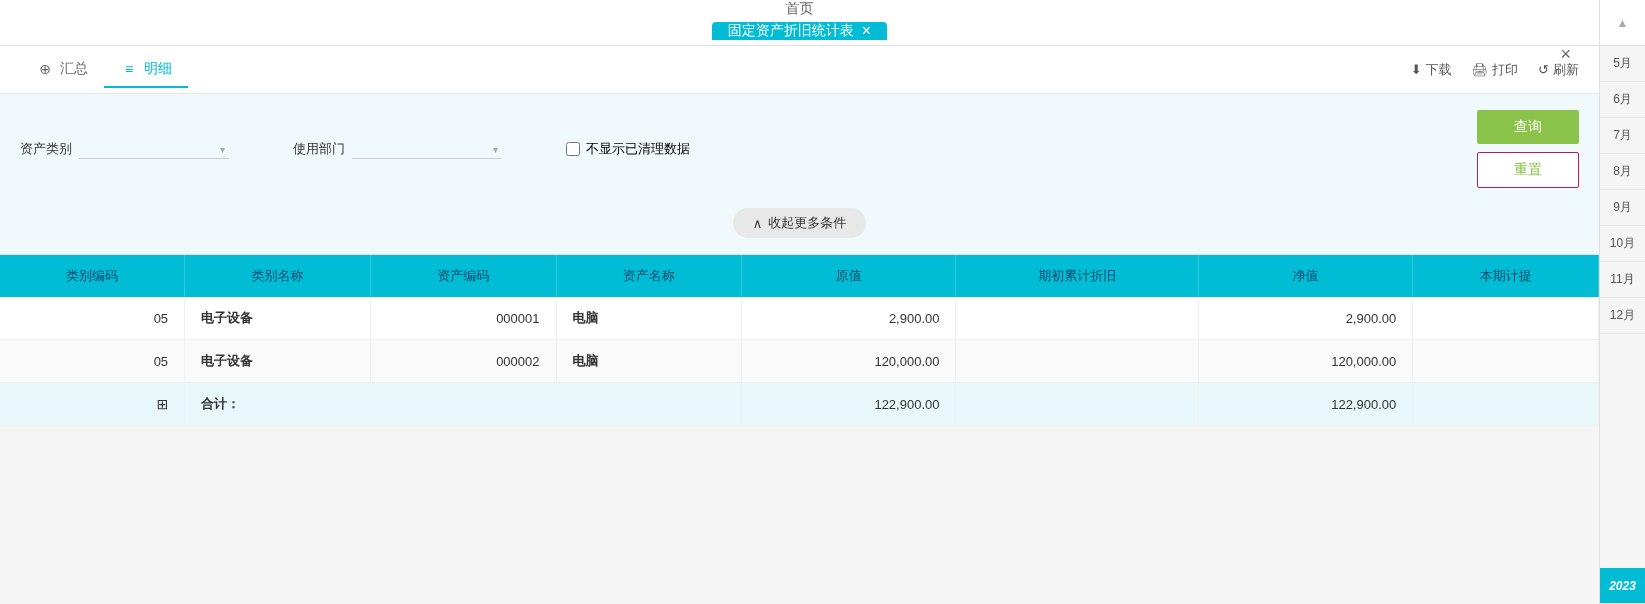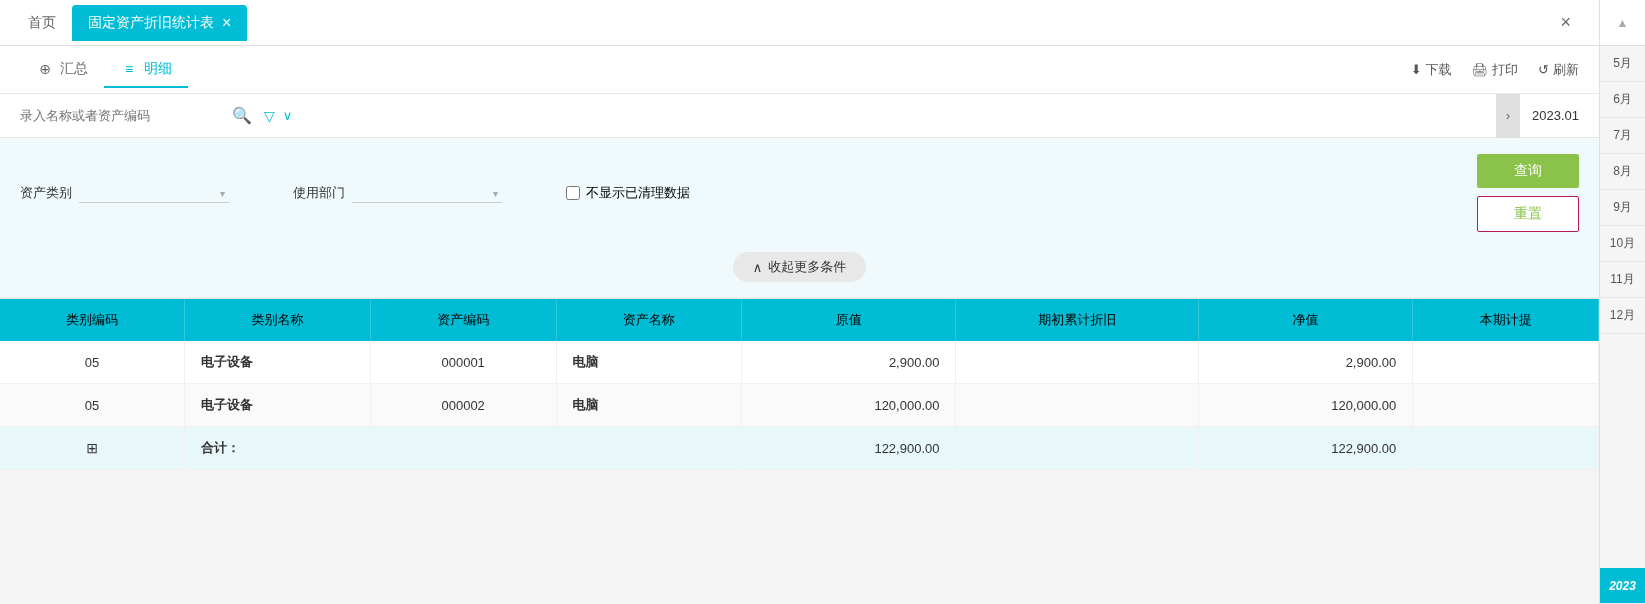--- a/index.html
+++ b/index.html
@@ -15,20 +15,21 @@
 
     
     .top-nav {
       display: flex;
       align-items: center;
       background: #fff;
       border-bottom: 1px solid #e0e0e0;
       height: 46px;
       padding: 0 16px;
       gap: 4px;
+      flex-direction: column;
     }
     .nav-home {
       color: #666;
       font-size: 14px;
       padding: 0 12px;
       cursor: pointer;
     }
     .nav-tab {
       display: flex;
       align-items: center;
@@ -247,21 +248,21 @@
     .table-container {
       background: #fff;
       overflow-x: auto;
     }
     table {
       width: 100%;
       border-collapse: collapse;
     }
     thead tr {
       background: #00bcd4;
-      color: #000000;
+      color: #0c4a6e;
     }
     thead th {
       padding: 12px 16px;
       text-align: center;
       font-weight: normal;
       font-size: 13px;
       border-right: 1px solid rgba(255,255,255,0.2);
       white-space: nowrap;
     }
     tbody tr {
@@ -269,21 +270,21 @@
       border-bottom: 1px solid #f0f0f0;
     }
     tbody tr:nth-child(even) {
       background: #fafafa;
     }
     tbody tr.total-row {
       background: #e8f7fa;
     }
     tbody td {
       padding: 12px 16px;
-      text-align: center;
+      text-align: right;
       font-size: 13px;
       color: #333;
       border-right: 1px solid #f0f0f0;
     }
     tbody td.number {
       text-align: right;
     }
     tbody td.text-left {
       text-align: left;
       font-weight: bold;
@@ -368,31 +369,20 @@
           <span>🖨</span>
           <span>打印</span>
         </div>
         <div class="action-btn">
           <span>↺</span>
           <span>刷新</span>
         </div>
       </div>
     </div>
 
-    <div class="search-bar">
-      <input class="search-input" type="text" placeholder="录入名称或者资产编码" style="">
-      <span class="search-icon-wrap">🔍</span>
-      <div class="more-conditions">
-        <span style="font-size:14px;">▽</span>
-        <span></span>
-        <span>∨</span>
-      </div>
-      <button class="right-arrow-btn">›</button>
-      <span class="date-label">2023.01</span>
-    </div>
 
     <div class="filter-section">
       <div class="filter-row">
 
         <div class="filter-item">
           <span class="filter-label">资产类别</span>
           <div class="select-wrapper">
             <select class="filter-select">
               <option value=""></option>
             </select>

